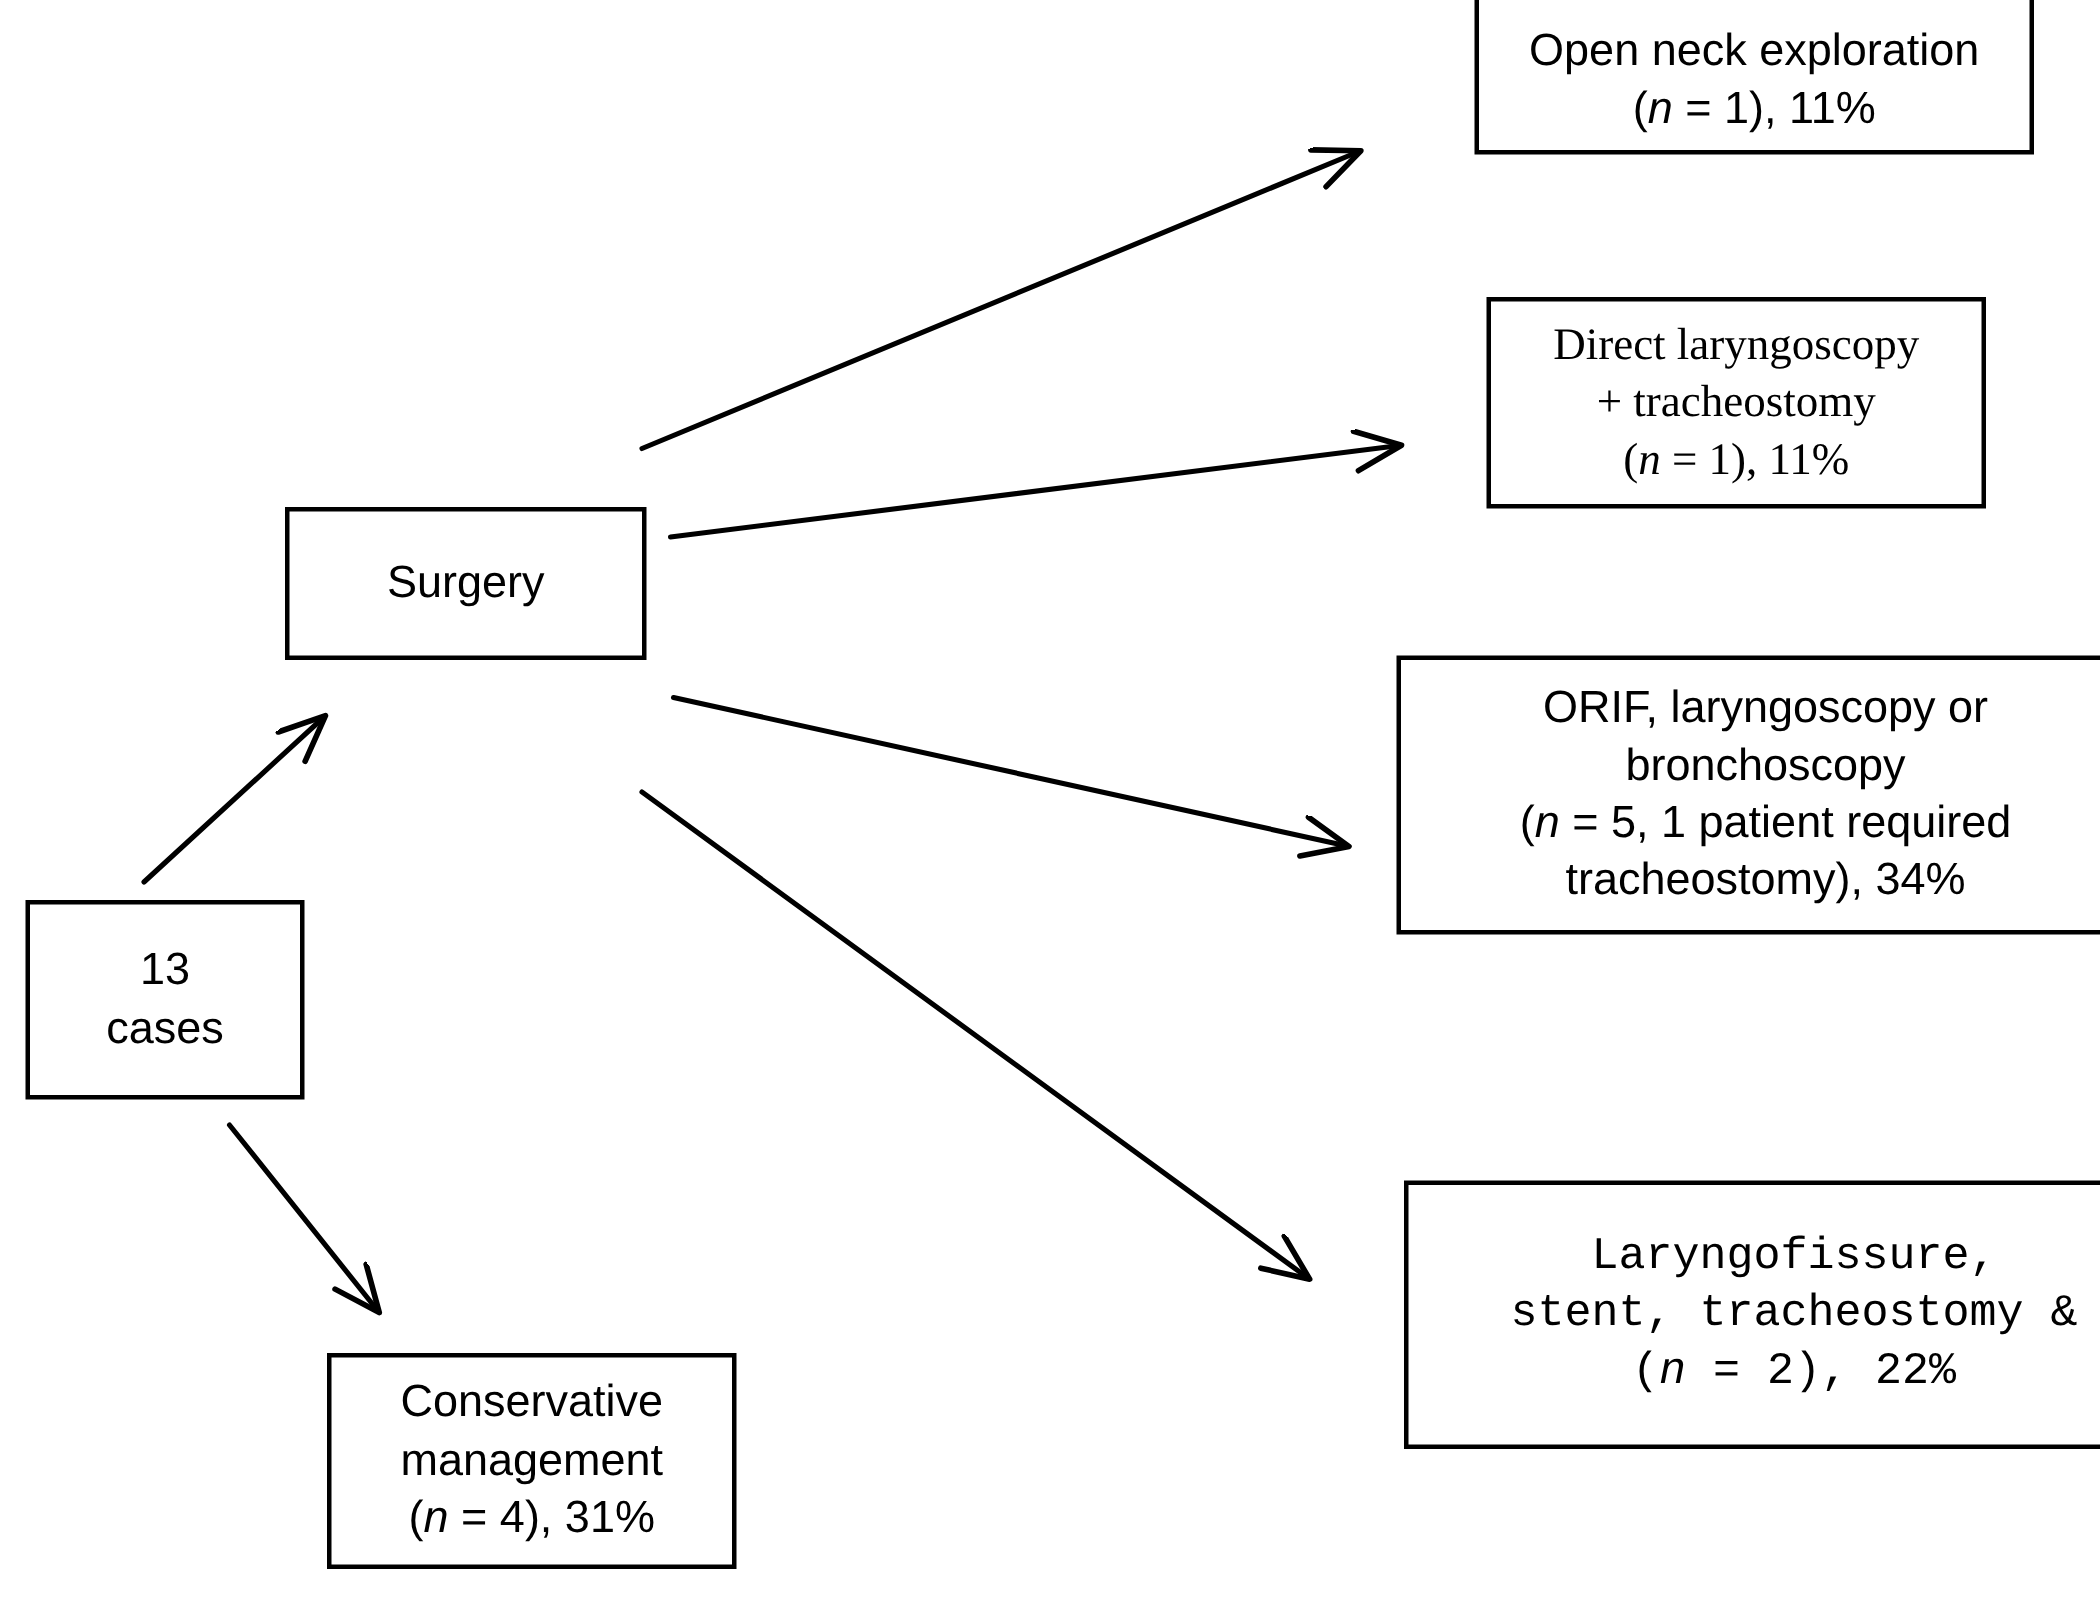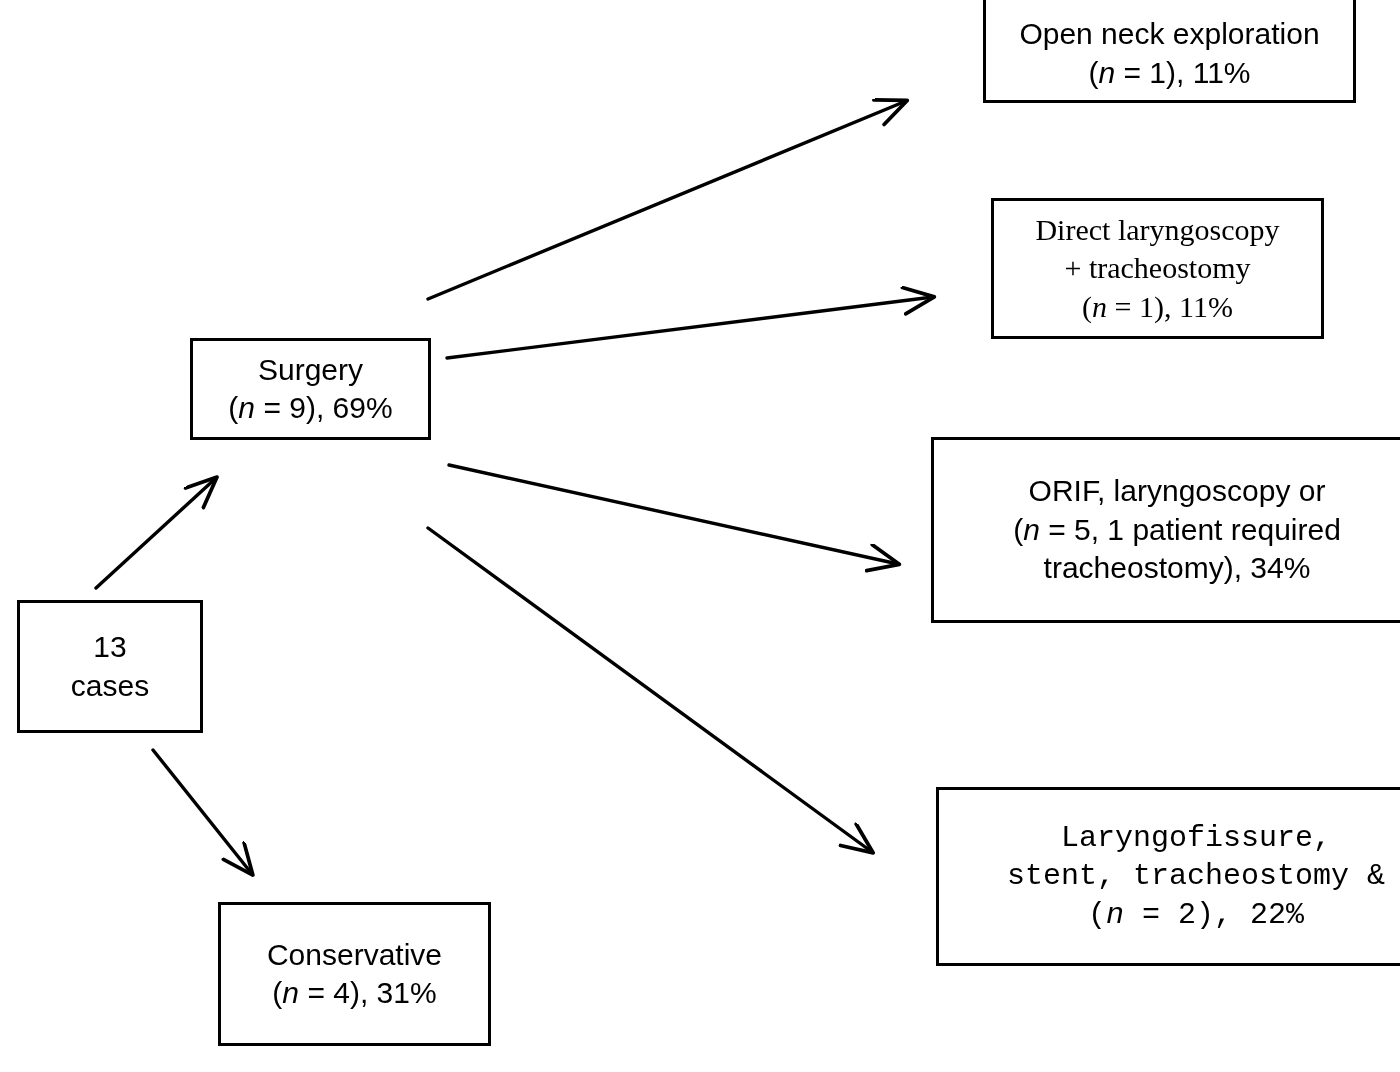--- a/index.html
+++ b/index.html
@@ -79,41 +79,42 @@
       </g>
   </svg>
 
   <div class="node" id="node-source">
     <span class="line">13</span>
     <span class="line">cases</span>
   </div>
 
   <div class="node" id="node-surgery">
     <span class="line">Surgery</span>
-    <span class="line">(<i>n</i> = 9), 69%</span>
   </div>
 
   <div class="node" id="node-conservative">
     <span class="line">Conservative</span>
+    <span class="line">management</span>
     <span class="line">(<i>n</i> = 4), 31%</span>
   </div>
 
   <div class="node" id="node-open-neck">
     <span class="line">Open neck exploration</span>
     <span class="line">(<i>n</i> = 1), 11%</span>
   </div>
 
   <div class="node" id="node-direct-laryngoscopy">
     <span class="line">Direct laryngoscopy</span>
     <span class="line">+ tracheostomy</span>
     <span class="line">(<i>n</i> = 1), 11%</span>
   </div>
 
   <div class="node" id="node-orif">
     <span class="line">ORIF, laryngoscopy or</span>
+    <span class="line">bronchoscopy</span>
     <span class="line">(<i>n</i> = 5, 1 patient required</span>
     <span class="line">tracheostomy), 34%</span>
   </div>
 
   <div class="node" id="node-laryngofissure">
     <span class="line">Laryngofissure,</span>
     <span class="line">stent, tracheostomy &amp;</span>
     <span class="line">(<i>n</i> = 2), 22%</span>
   </div>
 

